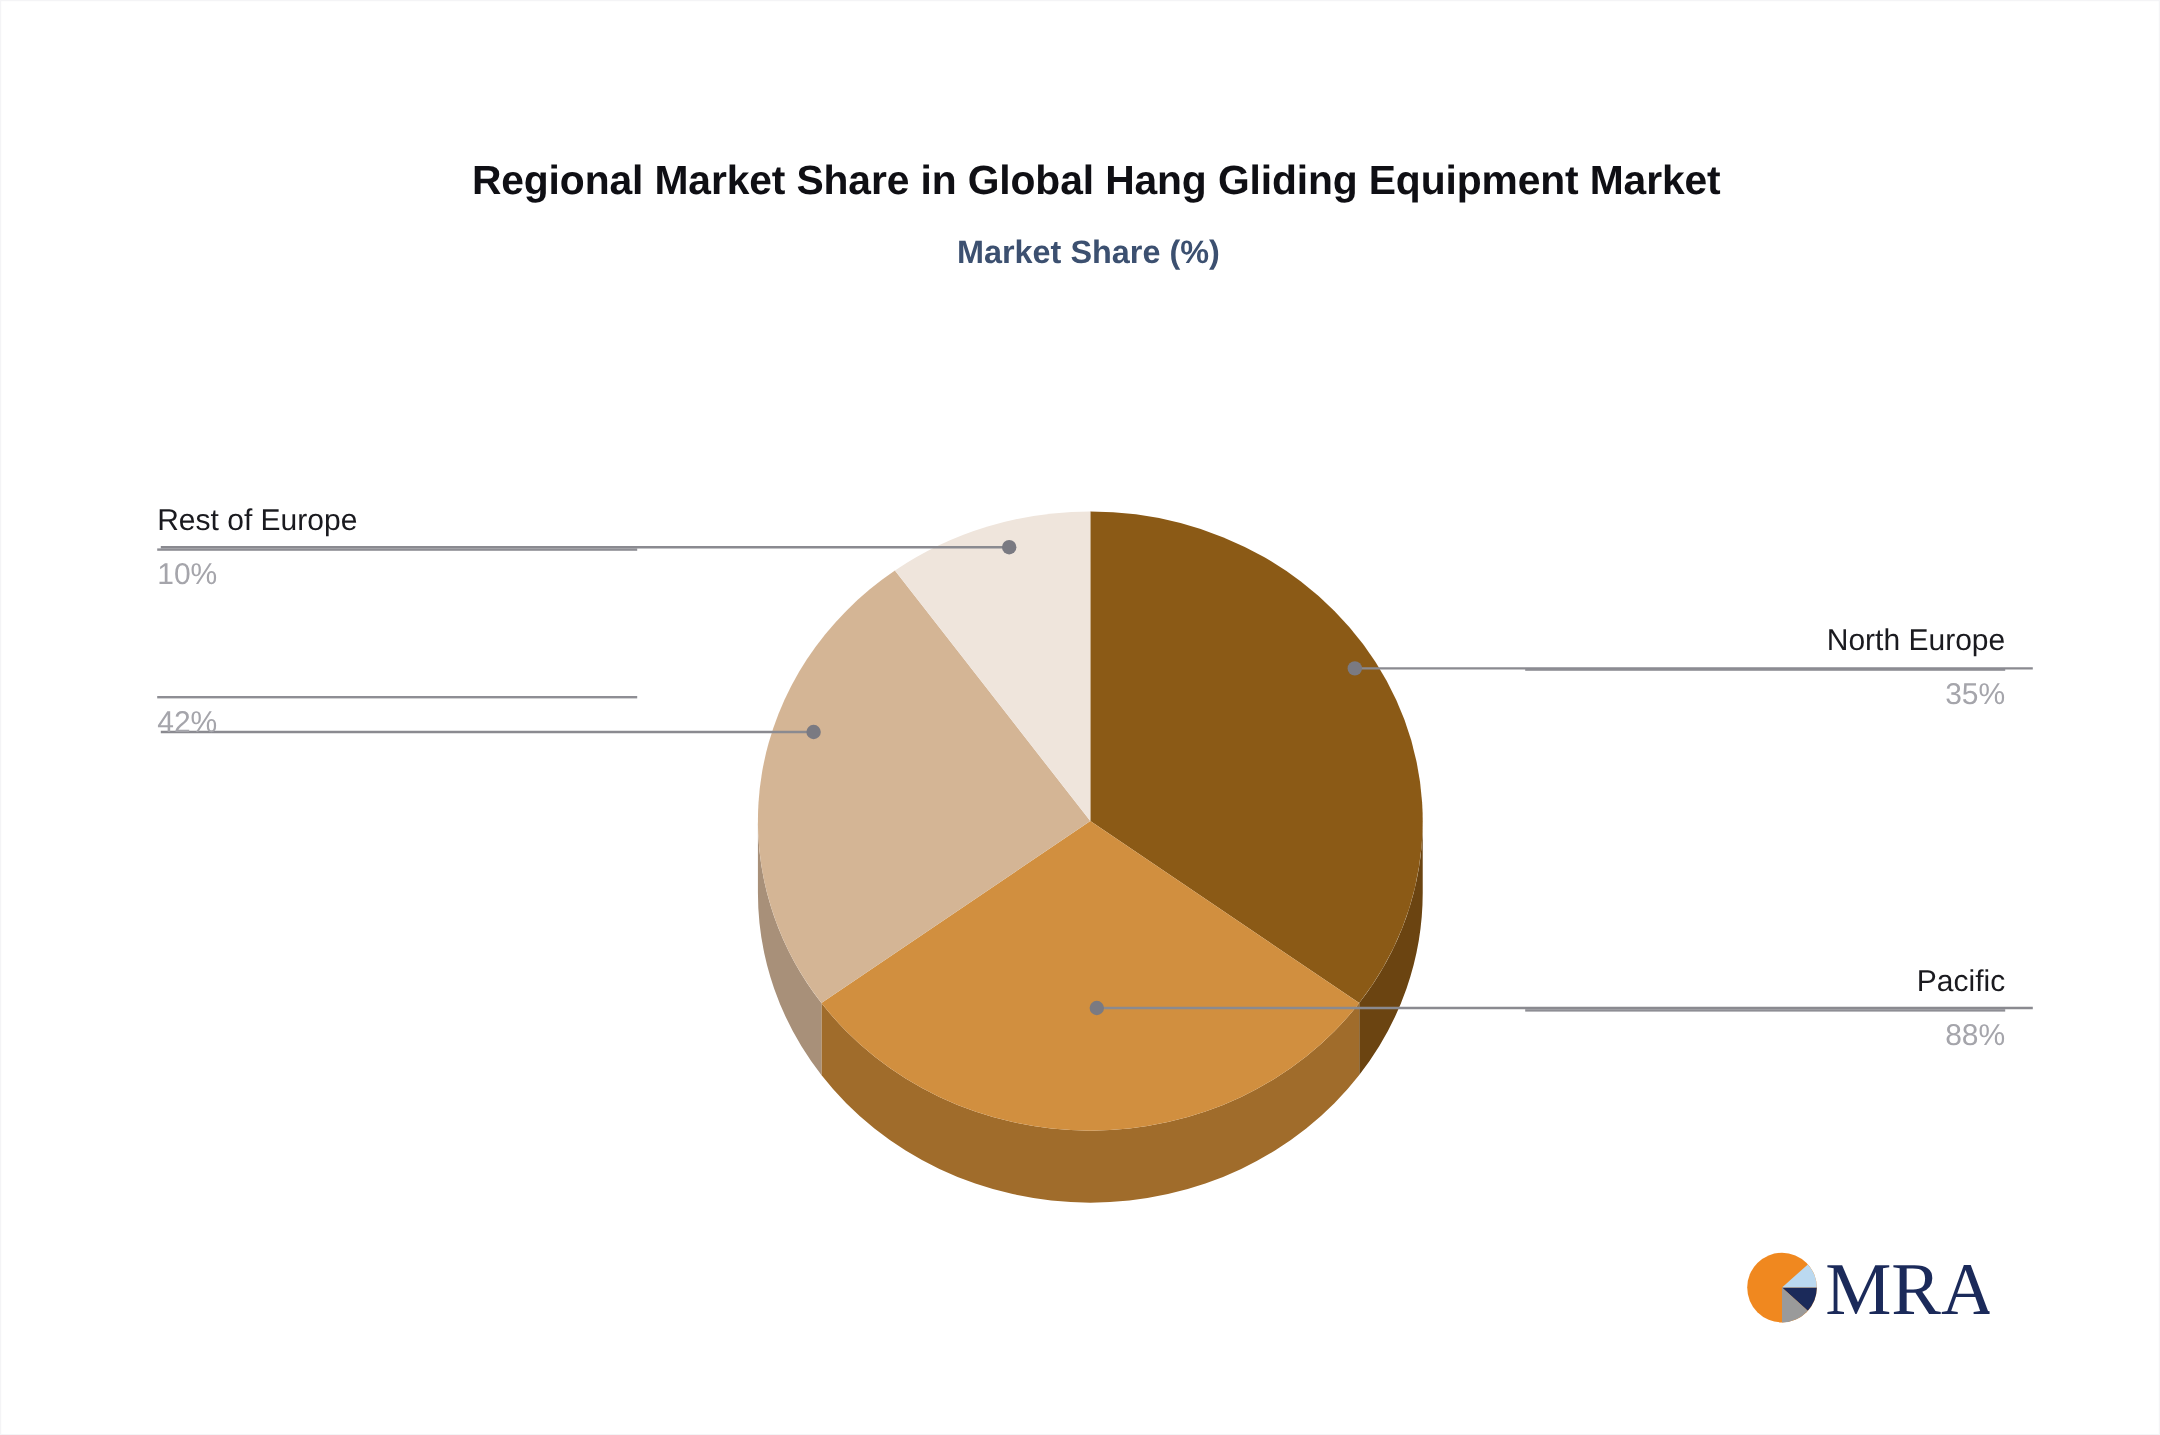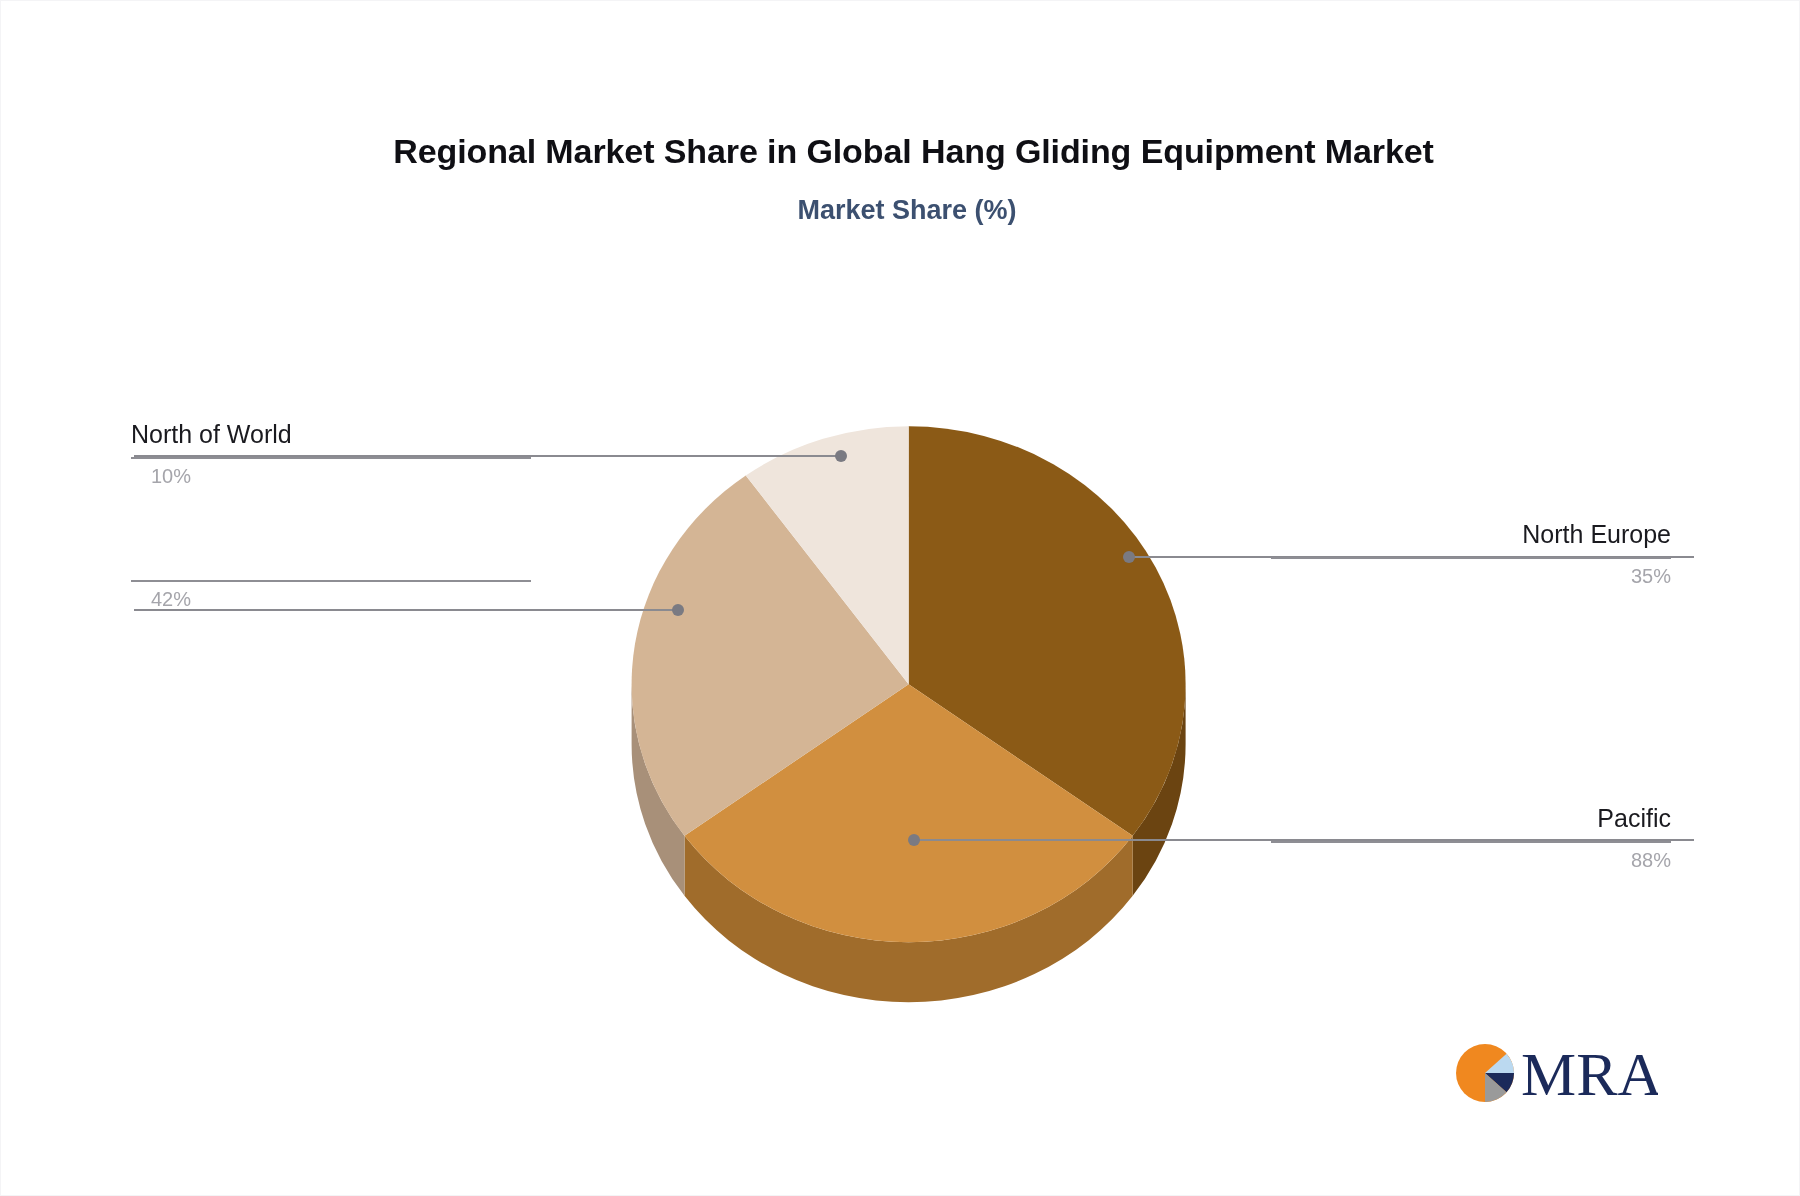--- a/index.html
+++ b/index.html
@@ -66,24 +66,23 @@
     color: #1a1a1f;
     line-height: 1.25;
     white-space: nowrap;
   }
   .callout .cl-rule {
     height: 0;
     border-top: 2px solid #8e8e94;
     margin: 7px 0 5px 0;
   }
   .callout .cl-value {
-    font-size: 20px;
+    font-size: 25px;
     color: #a5a5ab;
     line-height: 1.25;
-    margin-left: 20px;
   }
   .callout.left { text-align: left; }
   .callout.right { text-align: right; }
 
   #callout-rest-of-world { left: 130px;  top: 418px; }
   #callout-asia-pacific  { left: 130px;  top: 572px; }
   #callout-north-america { left: 1270px; top: 518px; }
   #callout-europe        { left: 1270px; top: 802px; }
 
   
@@ -143,21 +142,21 @@
       <circle cx="1128" cy="556" r="6" fill="#7a7a82"></circle>
     </g>
 
     <g>
       <line x1="913" y1="839" x2="1693" y2="839" stroke="#8a8a90" stroke-width="2"></line>
       <circle cx="913" cy="839" r="6" fill="#7a7a82"></circle>
     </g>
   </svg>
 
   <div class="callout left" id="callout-rest-of-world">
-    <div class="cl-name">North of World</div>
+    <div class="cl-name">Rest of Europe</div>
     <div class="cl-rule"></div>
     <div class="cl-value">10%</div>
   </div>
 
   <div class="callout left" id="callout-asia-pacific">
     <div class="cl-rule"></div>
     <div class="cl-value">42%</div>
   </div>
 
   <div class="callout right" id="callout-north-america">

